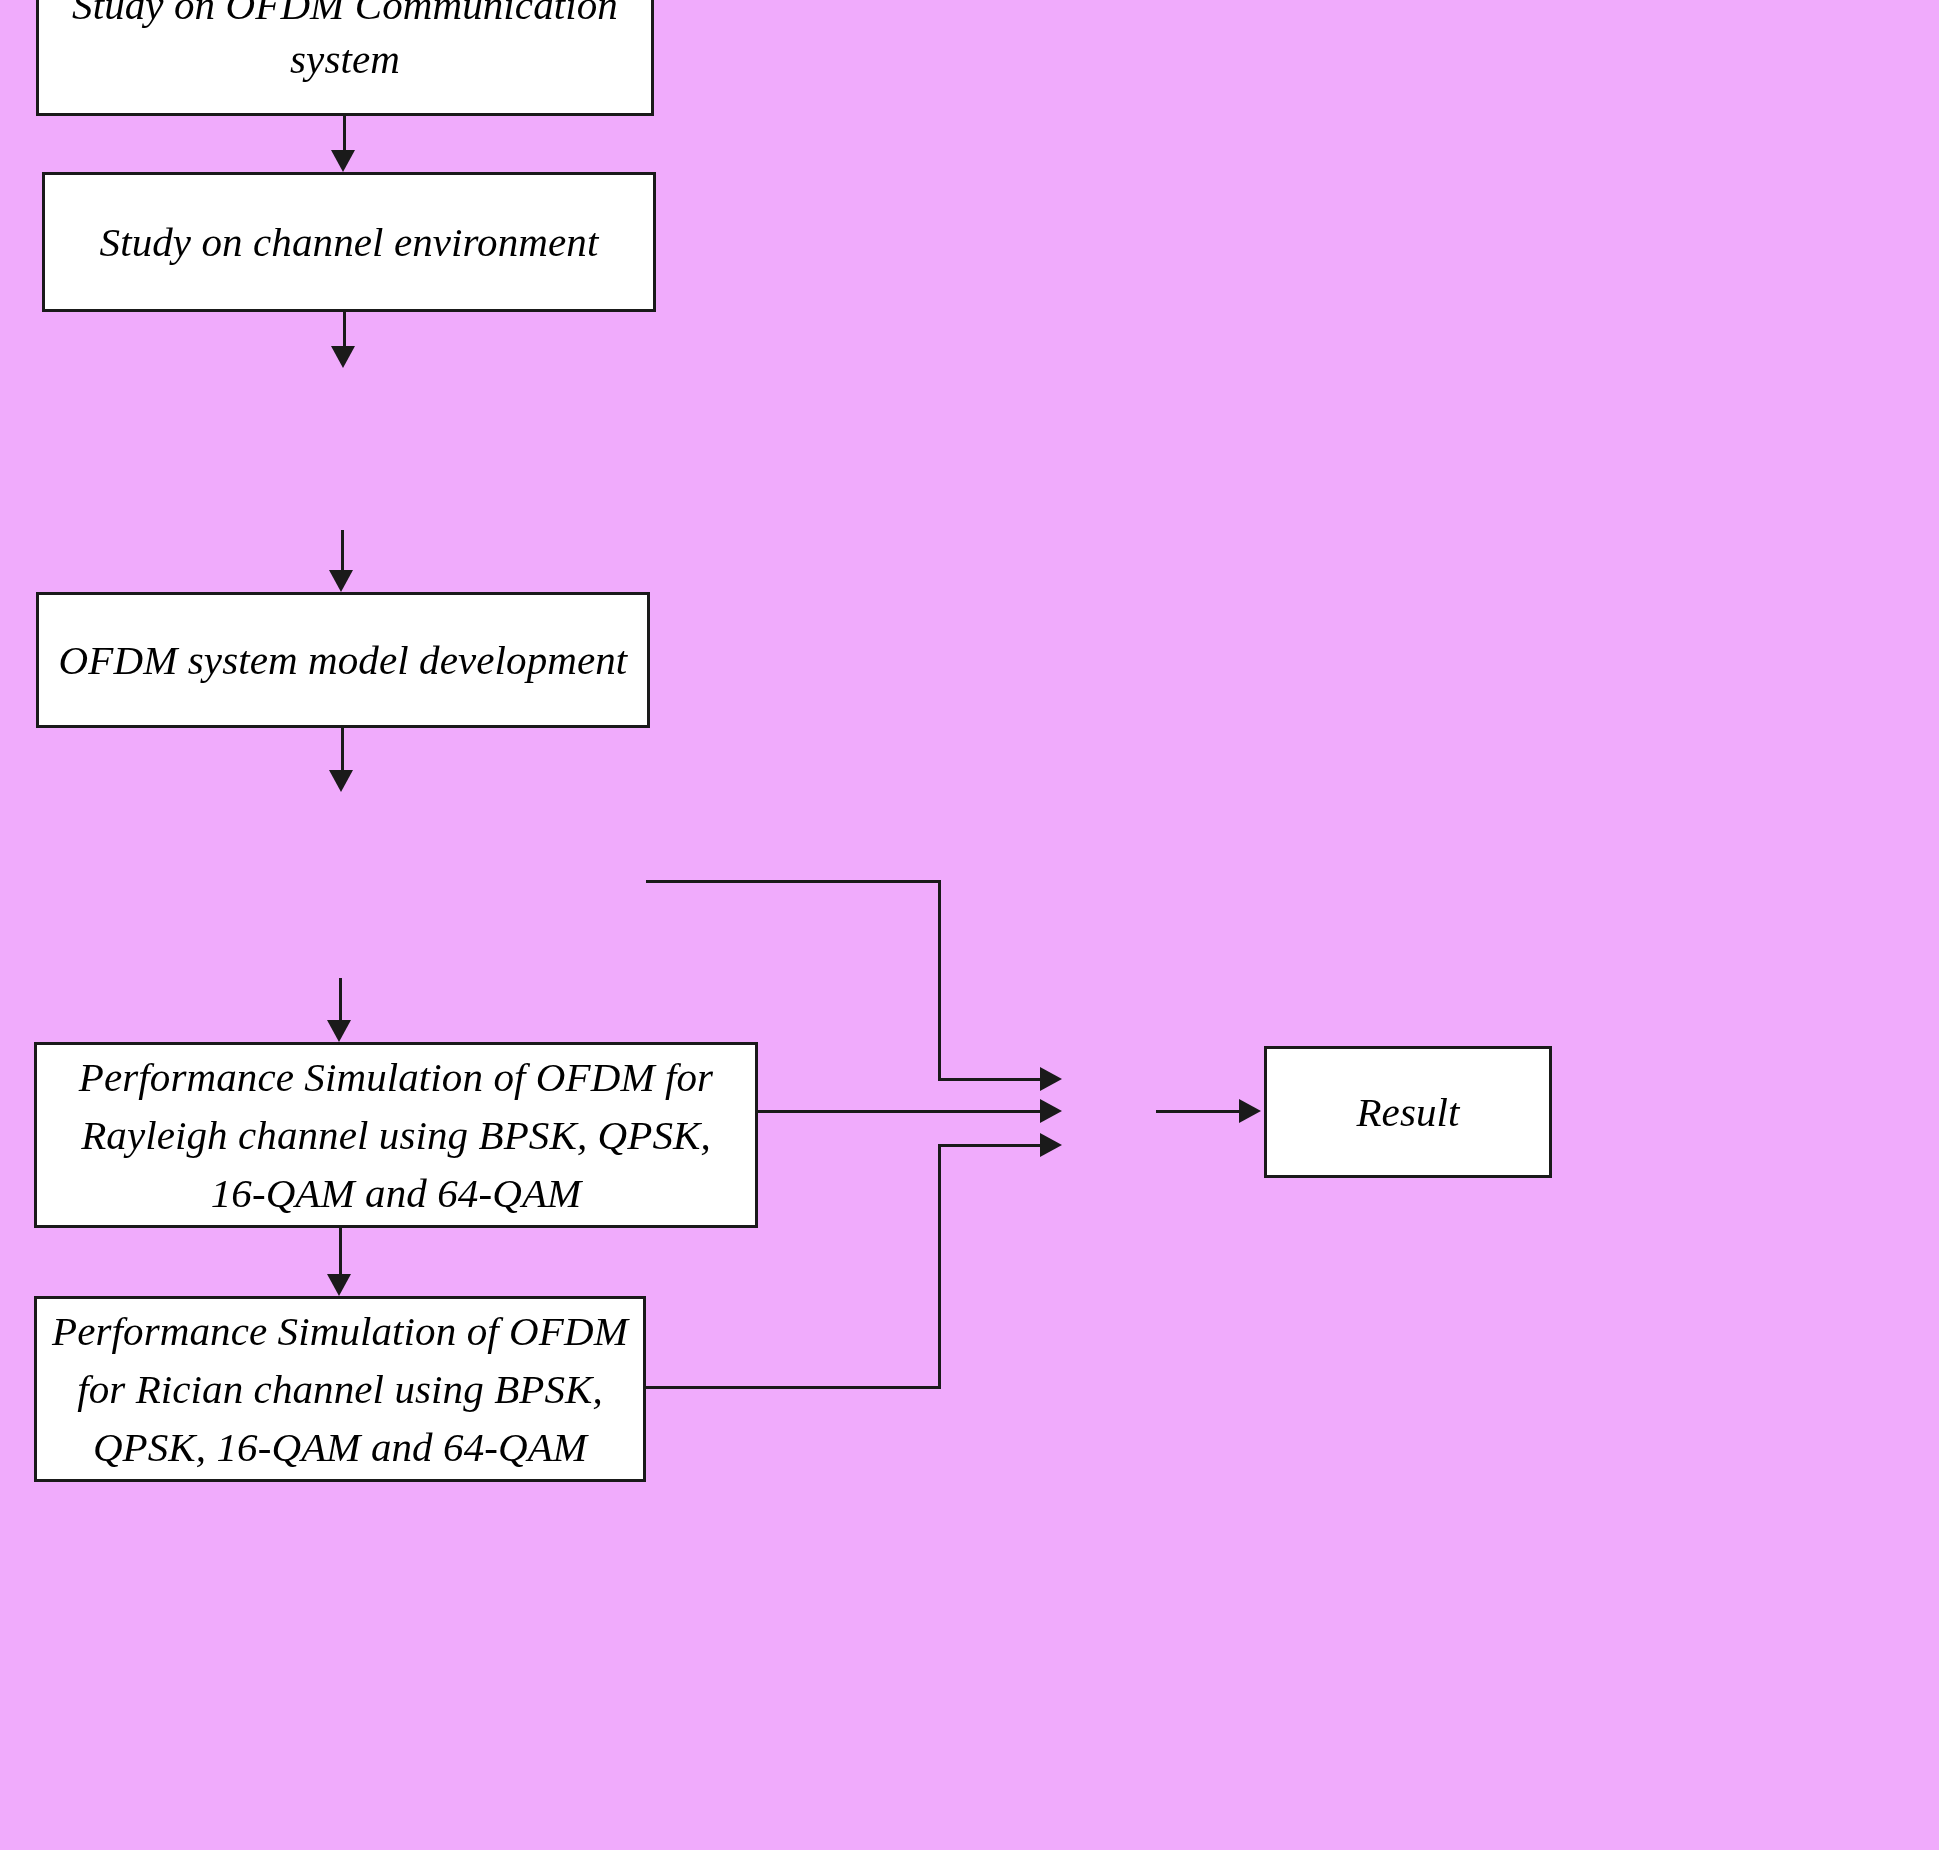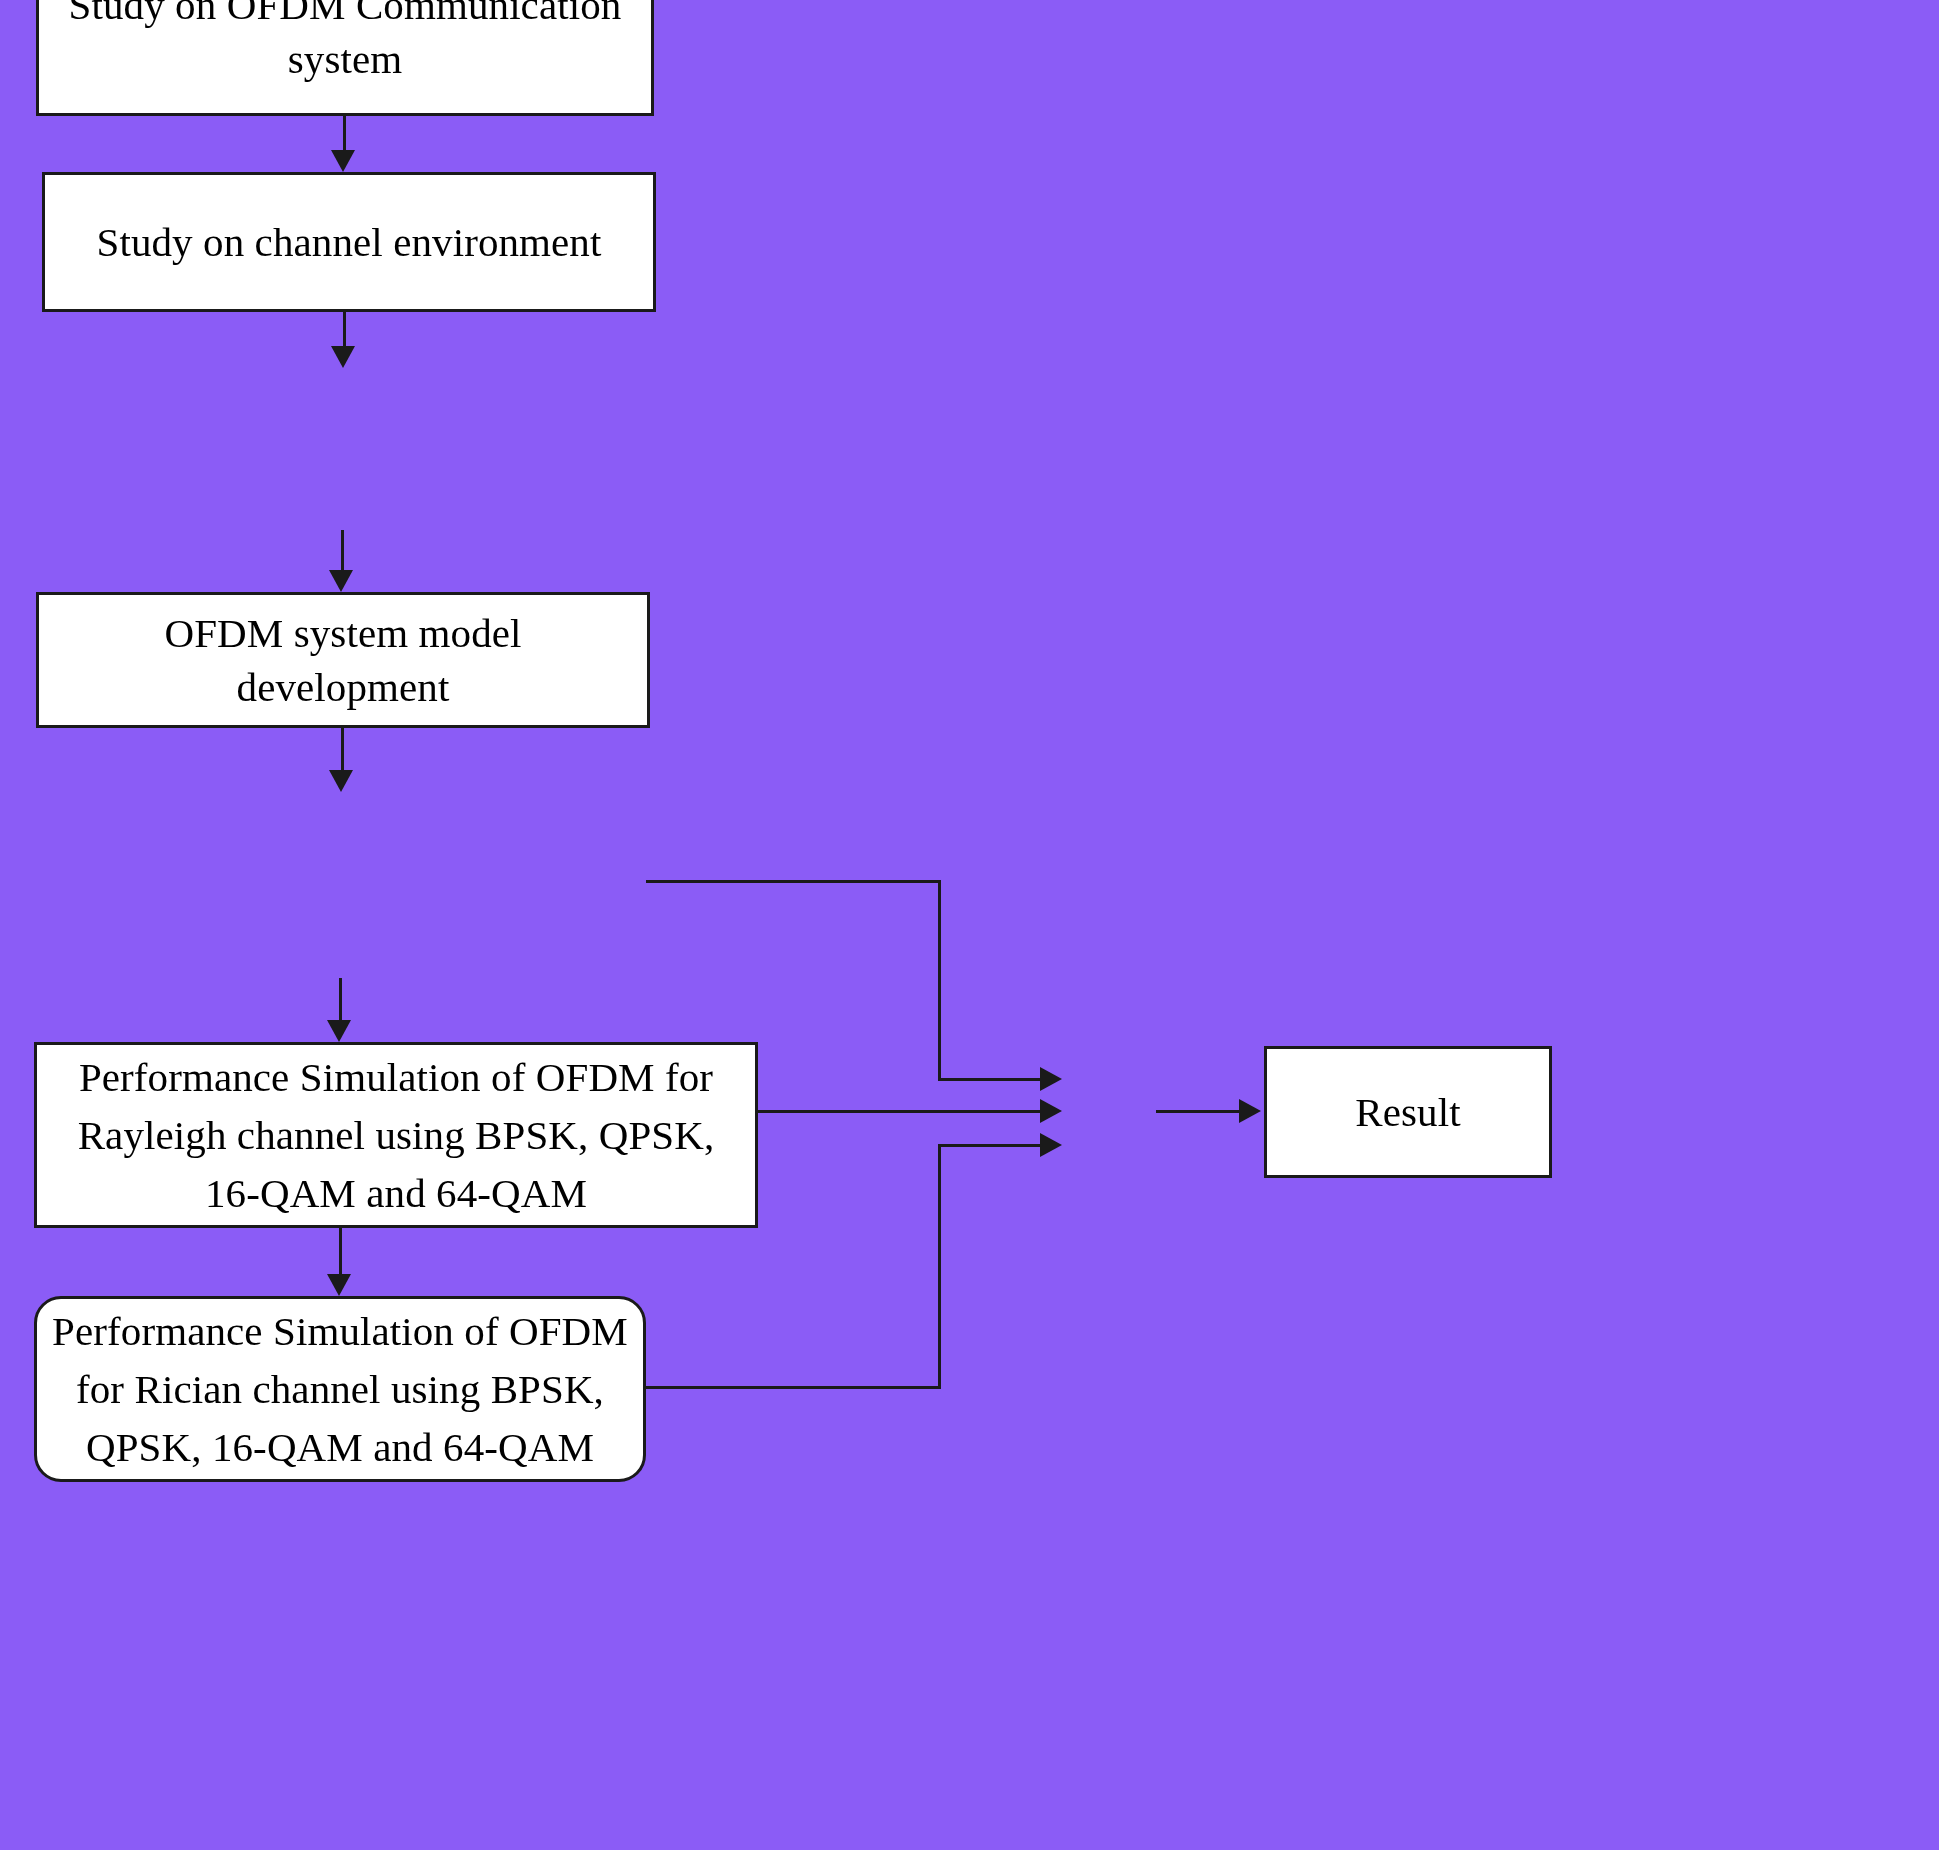--- a/index.html
+++ b/index.html
@@ -8,22 +8,23 @@
     padding: 0;
     background: #ffffff;
   }
   body {
     font-family: "Liberation Serif", "DejaVu Serif", serif;
   }
   #flow-root {
     position: relative;
     width: 1939px;
     height: 1850px;
-    background: #8b5cf6;
+    background: #f0abfc;
     overflow: hidden;
+    font-style: italic;
   }
   .node {
     position: absolute;
     box-sizing: border-box;
     border: 3px solid #1a1a1a;
     background: #ffffff;
     display: flex;
     align-items: center;
     justify-content: center;
     text-align: center;
@@ -38,21 +39,21 @@
     font-size: 41px;
     letter-spacing: 0.1px;
   }
   
   #node-study-ofdm      { left: 36px;   top: -52px;   width: 618px;  height: 168px; }
   #node-study-channel   { left: 42px;   top: 172px;   width: 614px;  height: 140px; }
   #node-study-mod       { left: 36px;   top: 368px;   width: 614px;  height: 162px; }
   #node-model-dev       { left: 36px;   top: 592px;   width: 614px;  height: 136px; }
   #node-sim-awgn        { left: 34px;   top: 792px;   width: 612px;  height: 186px; }
   #node-sim-rayleigh    { left: 34px;   top: 1042px;  width: 724px;  height: 186px; }
-  #node-sim-rician      { left: 34px;   top: 1296px;  width: 612px;  height: 186px; border-radius: 27px; }
+  #node-sim-rician      { left: 34px;   top: 1296px;  width: 612px;  height: 186px; }
   #node-comparison      { left: 868px;  top: 1046px;  width: 288px;  height: 132px;
                           font-size: 41px; }
   #node-result          { left: 1264px; top: 1046px;  width: 288px;  height: 132px; }
 
   #node-sim-awgn .node-label,
   #node-sim-rayleigh .node-label,
   #node-sim-rician .node-label { line-height: 1.42; }
 
   
   .conn-v, .conn-h {

